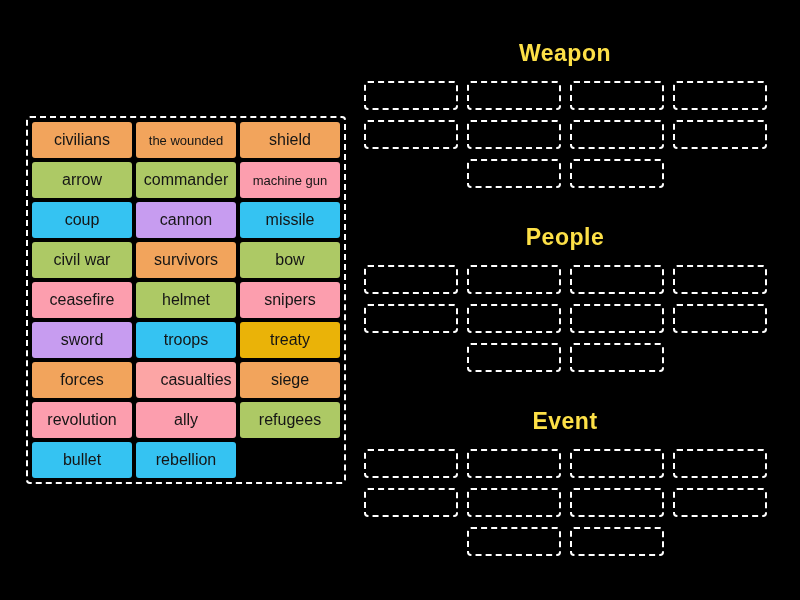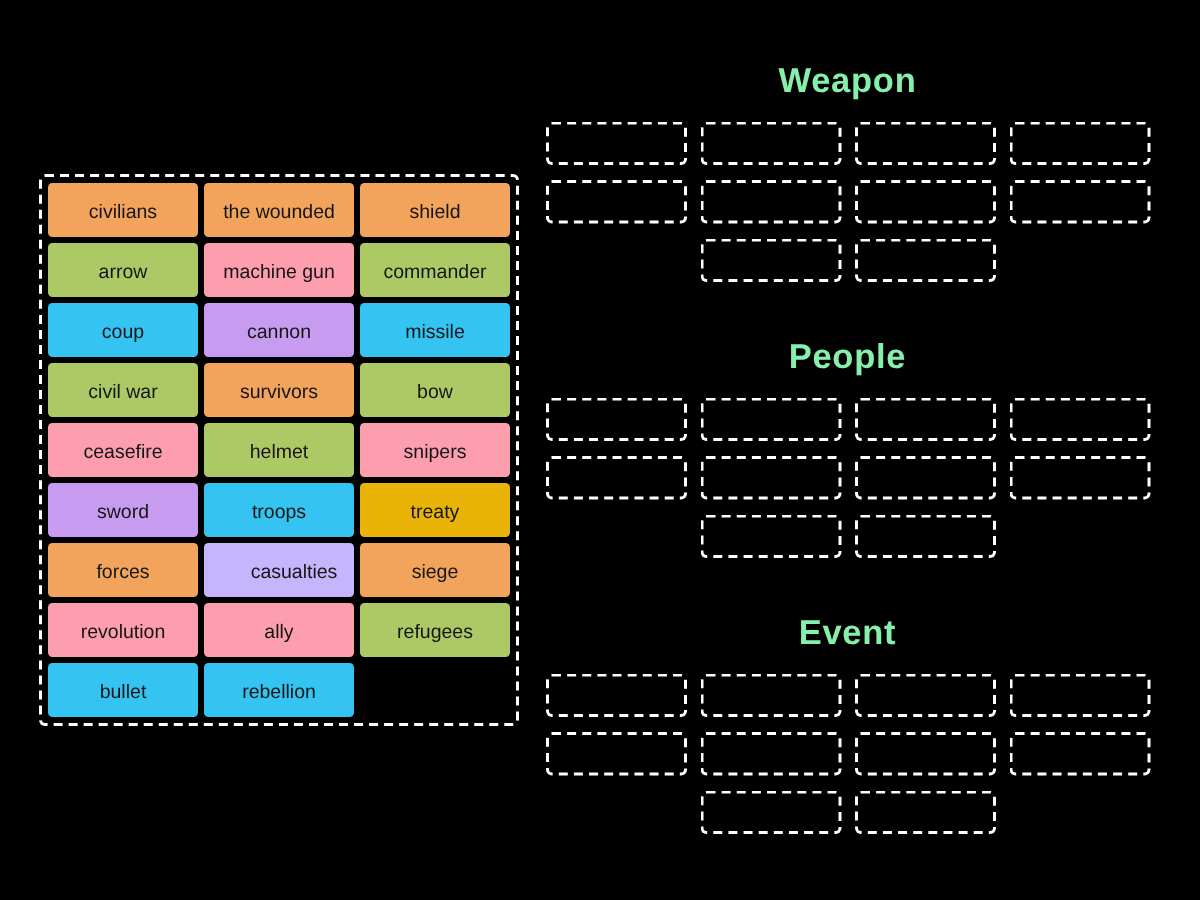--- a/index.html
+++ b/index.html
@@ -28,21 +28,21 @@
     grid-template-columns: repeat(3, 100px);
     gap: 4px;
     background: #000000;
   }
   .tile {
     height: 36px;
     display: flex;
     align-items: center;
     justify-content: center;
     border-radius: 3px;
-    font-size: 13px;
+    font-size: 16px;
     color: #151515;
     text-align: center;
     cursor: grab;
     user-select: none;
     white-space: nowrap;
     overflow: hidden;
   }
   .tile.small {
     font-size: 13px;
   }
@@ -54,21 +54,21 @@
     width: 430px;
     display: flex;
     flex-direction: column;
   }
   .group {
     margin-bottom: 26px;
   }
   .group h2 {
     margin: 0 0 14px 0;
     text-align: center;
-    color: #86efac;
+    color: #fde047;
     font-size: 23px;
     font-weight: bold;
     letter-spacing: 0.5px;
   }
   .slot-row {
     display: flex;
     justify-content: center;
     gap: 9px;
     margin-bottom: 10px;
   }
@@ -82,36 +82,36 @@
 </style>
 </head>
 <body>
 
 <div id="board">
   <div id="source-group">
       <div class="tile" style="background: rgb(242, 164, 92);">civilians</div>
       <div class="tile small" style="background: rgb(242, 164, 92);">the wounded</div>
       <div class="tile" style="background: rgb(242, 164, 92);">shield</div>
       <div class="tile" style="background: rgb(173, 201, 101);">arrow</div>
+      <div class="tile" style="background: rgb(173, 201, 101);">commander</div>
       <div class="tile small" style="background: rgb(252, 158, 174);">machine gun</div>
-      <div class="tile" style="background: rgb(173, 201, 101);">commander</div>
       <div class="tile" style="background: rgb(53, 195, 242);">coup</div>
       <div class="tile" style="background: rgb(199, 156, 240);">cannon</div>
       <div class="tile" style="background: rgb(53, 195, 242);">missile</div>
       <div class="tile" style="background: rgb(173, 201, 101);">civil war</div>
       <div class="tile" style="background: rgb(242, 164, 92);">survivors</div>
       <div class="tile" style="background: rgb(173, 201, 101);">bow</div>
       <div class="tile" style="background: rgb(252, 158, 174);">ceasefire</div>
       <div class="tile" style="background: rgb(173, 201, 101);">helmet</div>
       <div class="tile" style="background: rgb(252, 158, 174);">snipers</div>
       <div class="tile" style="background: rgb(199, 156, 240);">sword</div>
       <div class="tile" style="background: rgb(53, 195, 242);">troops</div>
       <div class="tile" style="background: #eab308;">treaty</div>
       <div class="tile" style="background: rgb(242, 164, 92);">forces</div>
-      <div class="tile" style="background: #c4b5fd; padding-left: 20px;">casualties</div>
+      <div class="tile" style="background: #fca5a5; padding-left: 20px;">casualties</div>
       <div class="tile" style="background: rgb(242, 164, 92);">siege</div>
       <div class="tile" style="background: rgb(252, 158, 174); text-align: center;">revolution</div>
       <div class="tile" style="background: rgb(252, 158, 174); text-align: center;">ally</div>
       <div class="tile" style="background: rgb(173, 201, 101);">refugees</div>
       <div class="tile" style="background: rgb(53, 195, 242);">bullet</div>
       <div class="tile" style="background: rgb(53, 195, 242);">rebellion</div>
     </div>
   <div id="groups">
       <section class="group">
         <h2>Weapon</h2>

